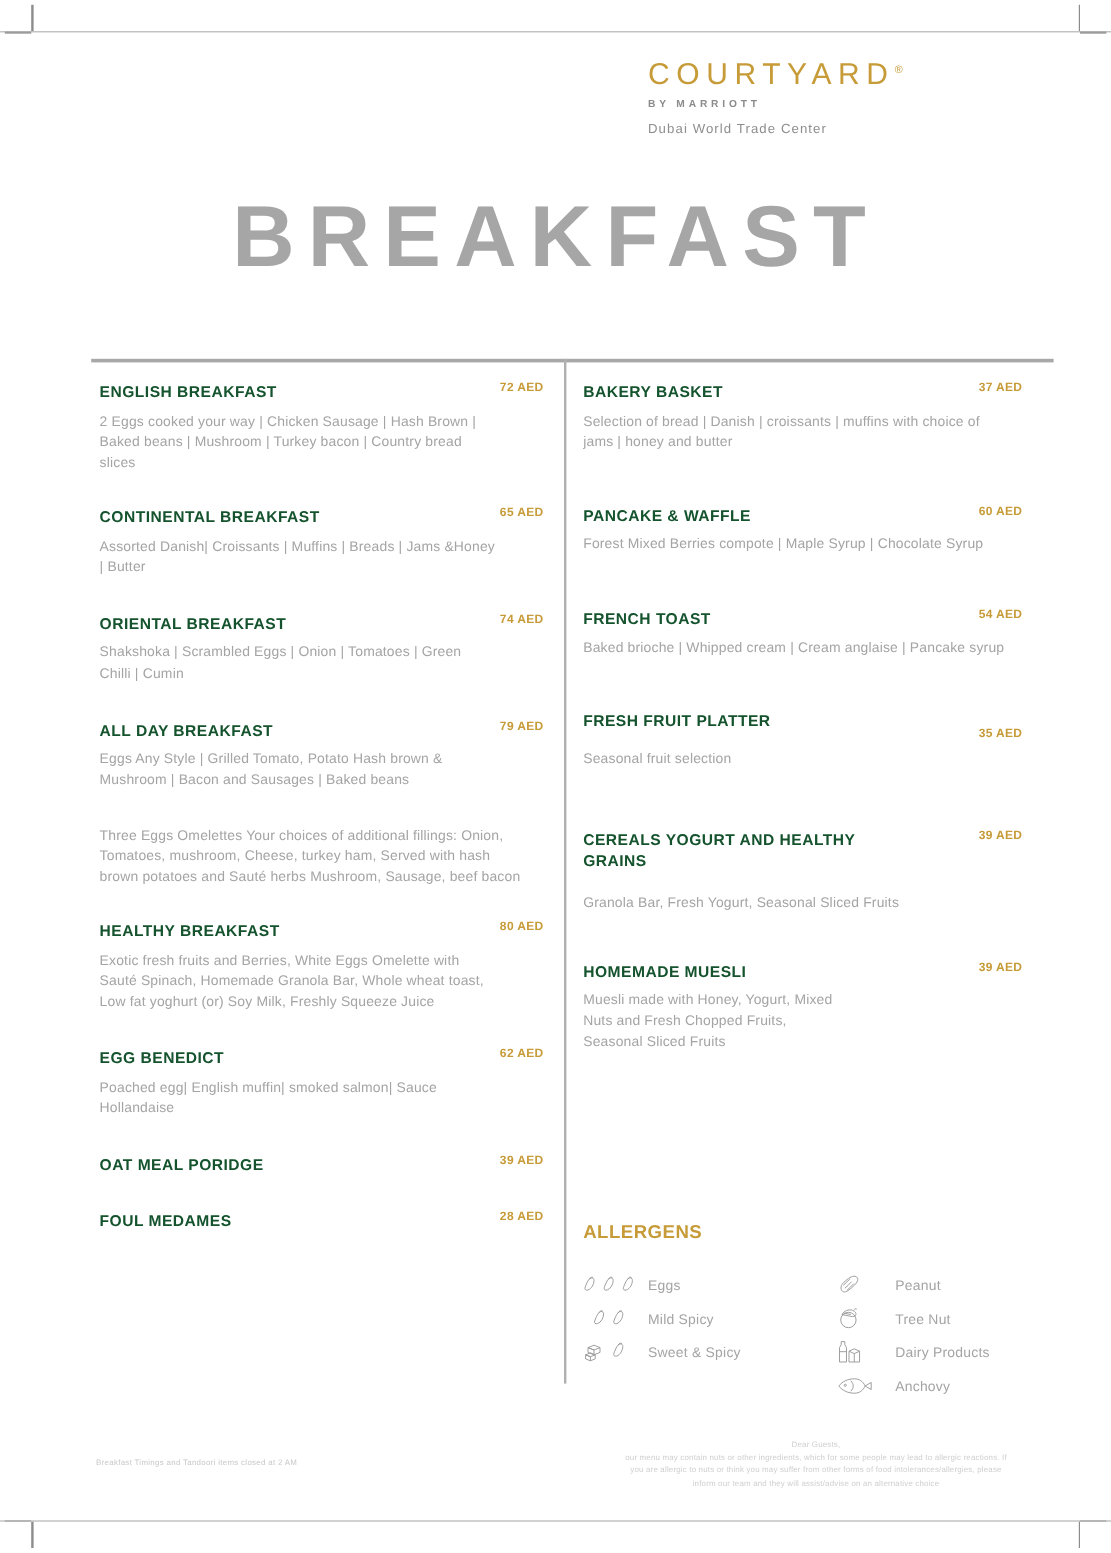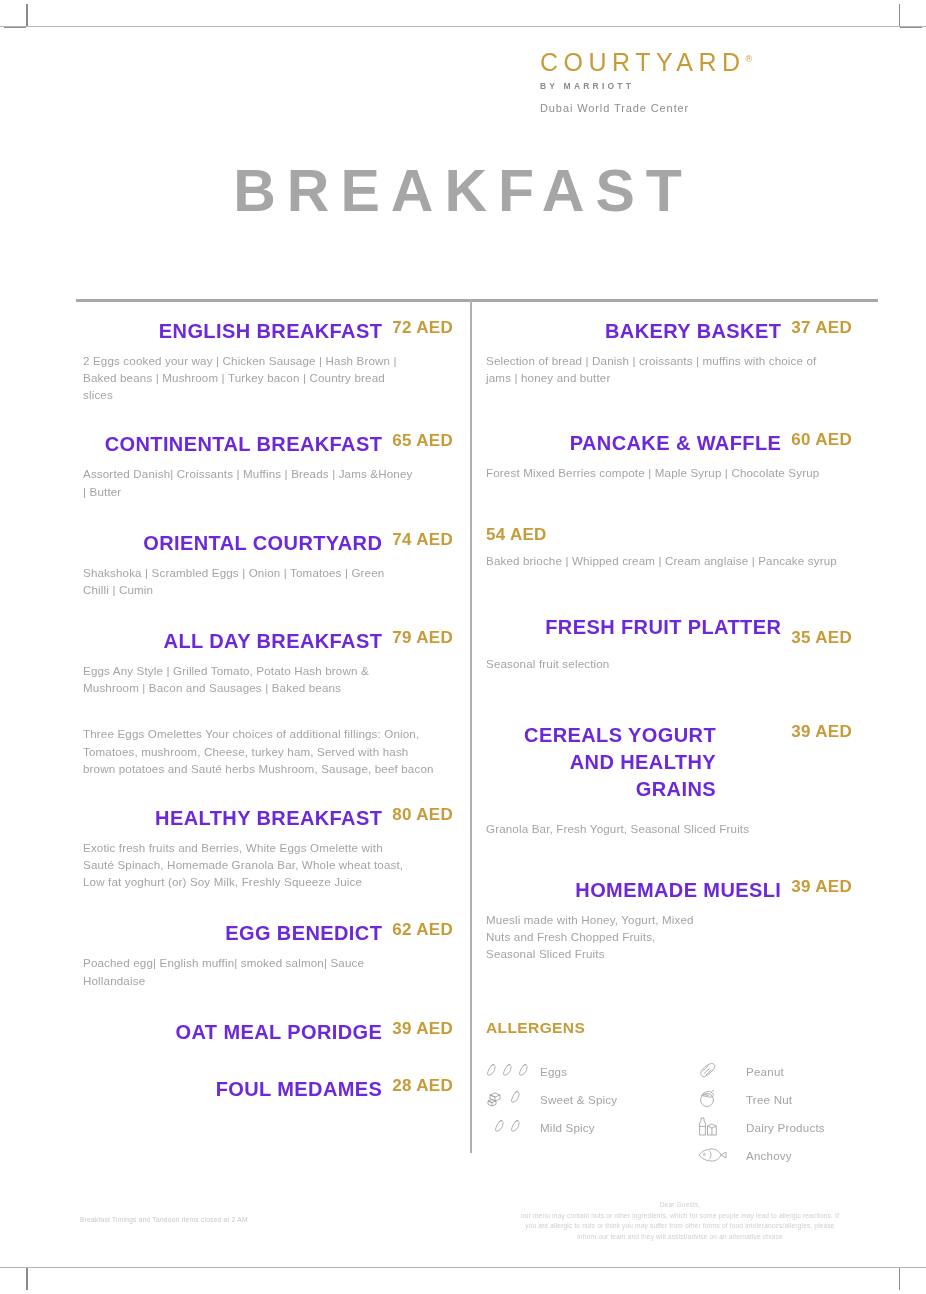--- a/index.html
+++ b/index.html
@@ -78,21 +78,21 @@
     margin-top: 11px;
   }
 
   
   .page-title {
     position: absolute;
     left: 0;
     right: 0;
     top: 162px;
     text-align: center;
-    font-size: 59px;
+    font-size: 72px;
     font-weight: 700;
     letter-spacing: 11px;
     color: #a6a6a6;
     line-height: 1;
   }
 
   
   .hrule {
     position: absolute;
     left: 76px;
@@ -120,32 +120,31 @@
 
   .item { position: relative; }
 
   .item-head {
     display: flex;
     align-items: flex-start;
     justify-content: space-between;
     gap: 10px;
   }
   .item-name {
-    color: #6d28d9;
+    color: #14532d;
     font-weight: 700;
-    font-size: 20px;
+    font-size: 13px;
     letter-spacing: 0.4px;
     line-height: 1.35;
     flex: 1 1 auto;
-    text-align: right;
   }
   .item-price {
     color: #c69b38;
     font-weight: 700;
-    font-size: 17px;
+    font-size: 10px;
     letter-spacing: 0.3px;
     white-space: nowrap;
     flex: 0 0 auto;
   }
   .item-price.drop { align-self: flex-end; padding-top: 14px; }
 
   .item-desc {
     color: #a4a4a4;
     font-size: 11.6px;
     line-height: 1.48;
@@ -249,21 +248,21 @@
   <div class="item" style="margin-bottom:30px;">
     <div class="item-head">
       <div class="item-name">CONTINENTAL BREAKFAST</div>
       <div class="item-price">65 AED</div>
     </div>
     <div class="item-desc">Assorted Danish| Croissants | Muffins | Breads | Jams &amp;Honey | Butter</div>
   </div>
 
   <div class="item" style="margin-bottom:30px;">
     <div class="item-head">
-      <div class="item-name">ORIENTAL COURTYARD</div>
+      <div class="item-name">ORIENTAL BREAKFAST</div>
       <div class="item-price">74 AED</div>
     </div>
     <div class="item-desc">Shakshoka | Scrambled Eggs | Onion | Tomatoes | Green Chilli | Cumin</div>
   </div>
 
   <div class="item" style="margin-bottom:29px;">
     <div class="item-head">
       <div class="item-name">ALL DAY BREAKFAST</div>
       <div class="item-price">79 AED</div>
     </div>
@@ -319,20 +318,21 @@
   <div class="item" style="margin-bottom:44px;">
     <div class="item-head">
       <div class="item-name">PANCAKE &amp; WAFFLE</div>
       <div class="item-price">60 AED</div>
     </div>
     <div class="item-desc wide">Forest Mixed Berries compote | Maple Syrup | Chocolate Syrup</div>
   </div>
 
   <div class="item" style="margin-bottom:44px;">
     <div class="item-head">
+      <div class="item-name">FRENCH TOAST</div>
       <div class="item-price">54 AED</div>
     </div>
     <div class="item-desc wide">Baked brioche | Whipped cream | Cream anglaise | Pancake syrup</div>
   </div>
 
   <div class="item" style="margin-bottom:50px;">
     <div class="item-head">
       <div class="item-name">FRESH FRUIT PLATTER</div>
       <div class="item-price drop">35 AED</div>
     </div>
@@ -371,54 +371,54 @@
               <path d="M5 5c2-2 4-1 4 1 0 3-2 7-5 8-2 .6-3-.6-2.4-2.2C2.3 9.8 3.6 6.4 5 5z"></path>
               <path d="M5 5c1-1.6 2.6-2.2 3.4-1.2"></path>
               <path d="M21 5c2-2 4-1 4 1 0 3-2 7-5 8-2 .6-3-.6-2.4-2.2C18.3 9.8 19.6 6.4 21 5z"></path>
               <path d="M21 5c1-1.6 2.6-2.2 3.4-1.2"></path>
               <path d="M37 5c2-2 4-1 4 1 0 3-2 7-5 8-2 .6-3-.6-2.4-2.2C34.3 9.8 35.6 6.4 37 5z"></path>
               <path d="M37 5c1-1.6 2.6-2.2 3.4-1.2"></path>
             </g>
           </svg>
         </span>
         <span class="allergen-label">Eggs</span>
+      </div>
+
+      <div class="allergen-row">
+        <span class="allergen-ico">
+          <svg width="54" height="20" viewBox="0 0 54 20">
+            <g fill="none" stroke="#9a9a9a" stroke-width="0.8">
+              <path d="M13 5c2-2 4-1 4 1 0 3-2 7-5 8-2 .6-3-.6-2.4-2.2C10.3 9.8 11.6 6.4 13 5z"></path>
+              <path d="M13 5c1-1.6 2.6-2.2 3.4-1.2"></path>
+              <path d="M29 5c2-2 4-1 4 1 0 3-2 7-5 8-2 .6-3-.6-2.4-2.2C26.3 9.8 27.6 6.4 29 5z"></path>
+              <path d="M29 5c1-1.6 2.6-2.2 3.4-1.2"></path>
+            </g>
+          </svg>
+        </span>
+        <span class="allergen-label">Mild Spicy</span>
       </div>
 
       <div class="allergen-row">
         <span class="allergen-ico">
           <svg width="54" height="22" viewBox="0 0 54 22">
             <g fill="none" stroke="#9a9a9a" stroke-width="0.8">
               <path d="M4 7l5-2 5 2-5 2z"></path>
               <path d="M4 7v4l5 2v-4z"></path>
               <path d="M14 7v4l-5 2"></path>
               <path d="M2 13l4-1.6 4 1.6-4 1.6z"></path>
               <path d="M2 13v3.4l4 1.6v-3.4z"></path>
               <path d="M10 13v3.4L6 18"></path>
               <path d="M29 5c2-2 4-1 4 1 0 3-2 7-5 8-2 .6-3-.6-2.4-2.2C26.3 9.8 27.6 6.4 29 5z"></path>
               <path d="M29 5c1-1.6 2.6-2.2 3.4-1.2"></path>
             </g>
           </svg>
         </span>
         <span class="allergen-label">Sweet &amp; Spicy</span>
       </div>
 
-      <div class="allergen-row">
-        <span class="allergen-ico">
-          <svg width="54" height="20" viewBox="0 0 54 20">
-            <g fill="none" stroke="#9a9a9a" stroke-width="0.8">
-              <path d="M13 5c2-2 4-1 4 1 0 3-2 7-5 8-2 .6-3-.6-2.4-2.2C10.3 9.8 11.6 6.4 13 5z"></path>
-              <path d="M13 5c1-1.6 2.6-2.2 3.4-1.2"></path>
-              <path d="M29 5c2-2 4-1 4 1 0 3-2 7-5 8-2 .6-3-.6-2.4-2.2C26.3 9.8 27.6 6.4 29 5z"></path>
-              <path d="M29 5c1-1.6 2.6-2.2 3.4-1.2"></path>
-            </g>
-          </svg>
-        </span>
-        <span class="allergen-label">Mild Spicy</span>
-      </div>
-
     </div>
 
     <div class="allergen-col">
 
       <div class="allergen-row">
         <span class="allergen-ico">
           <svg width="30" height="22" viewBox="0 0 30 22">
             <g fill="none" stroke="#9a9a9a" stroke-width="0.8">
               <path d="M6 16c-2-2-1.4-5 1.4-7.6C10.6 5.4 14 3 16.6 3.6c2.4.6 3 3 1 5.6-2 2.6-5.6 5.6-7.8 6.8-1.4.8-2.6.8-3.8 0z"></path>
               <path d="M8 13.6c1.6-1.4 4-3.6 5.6-5.4"></path>

